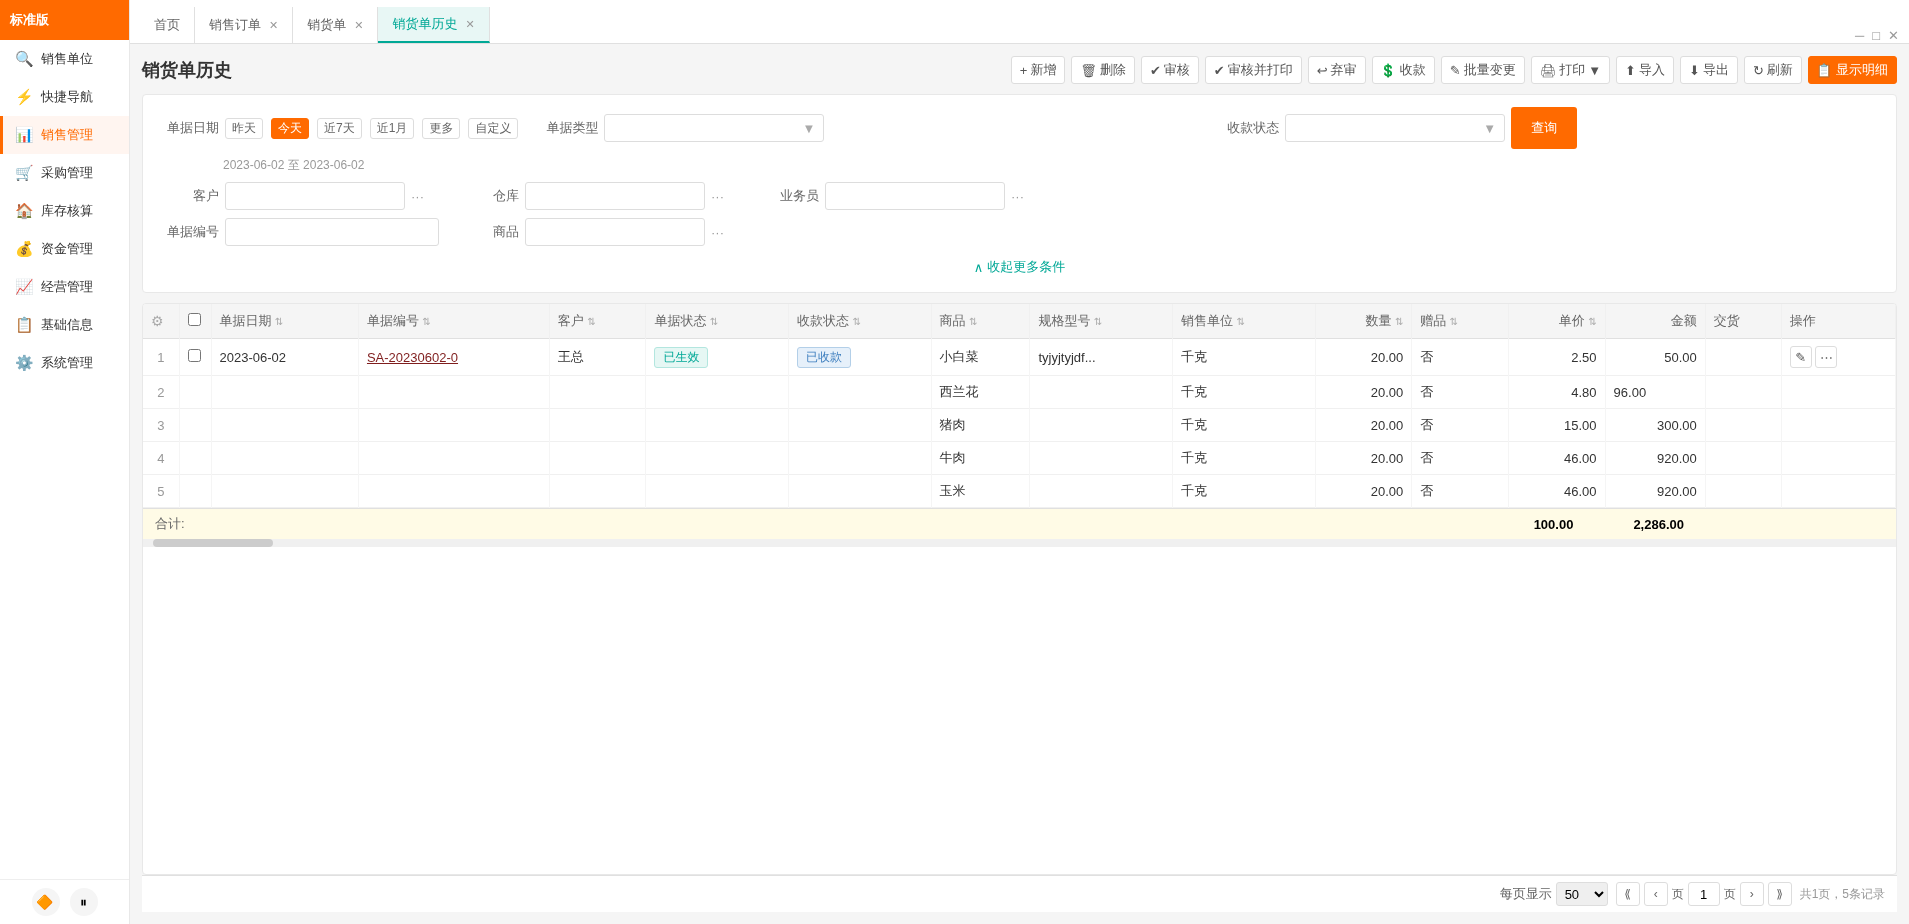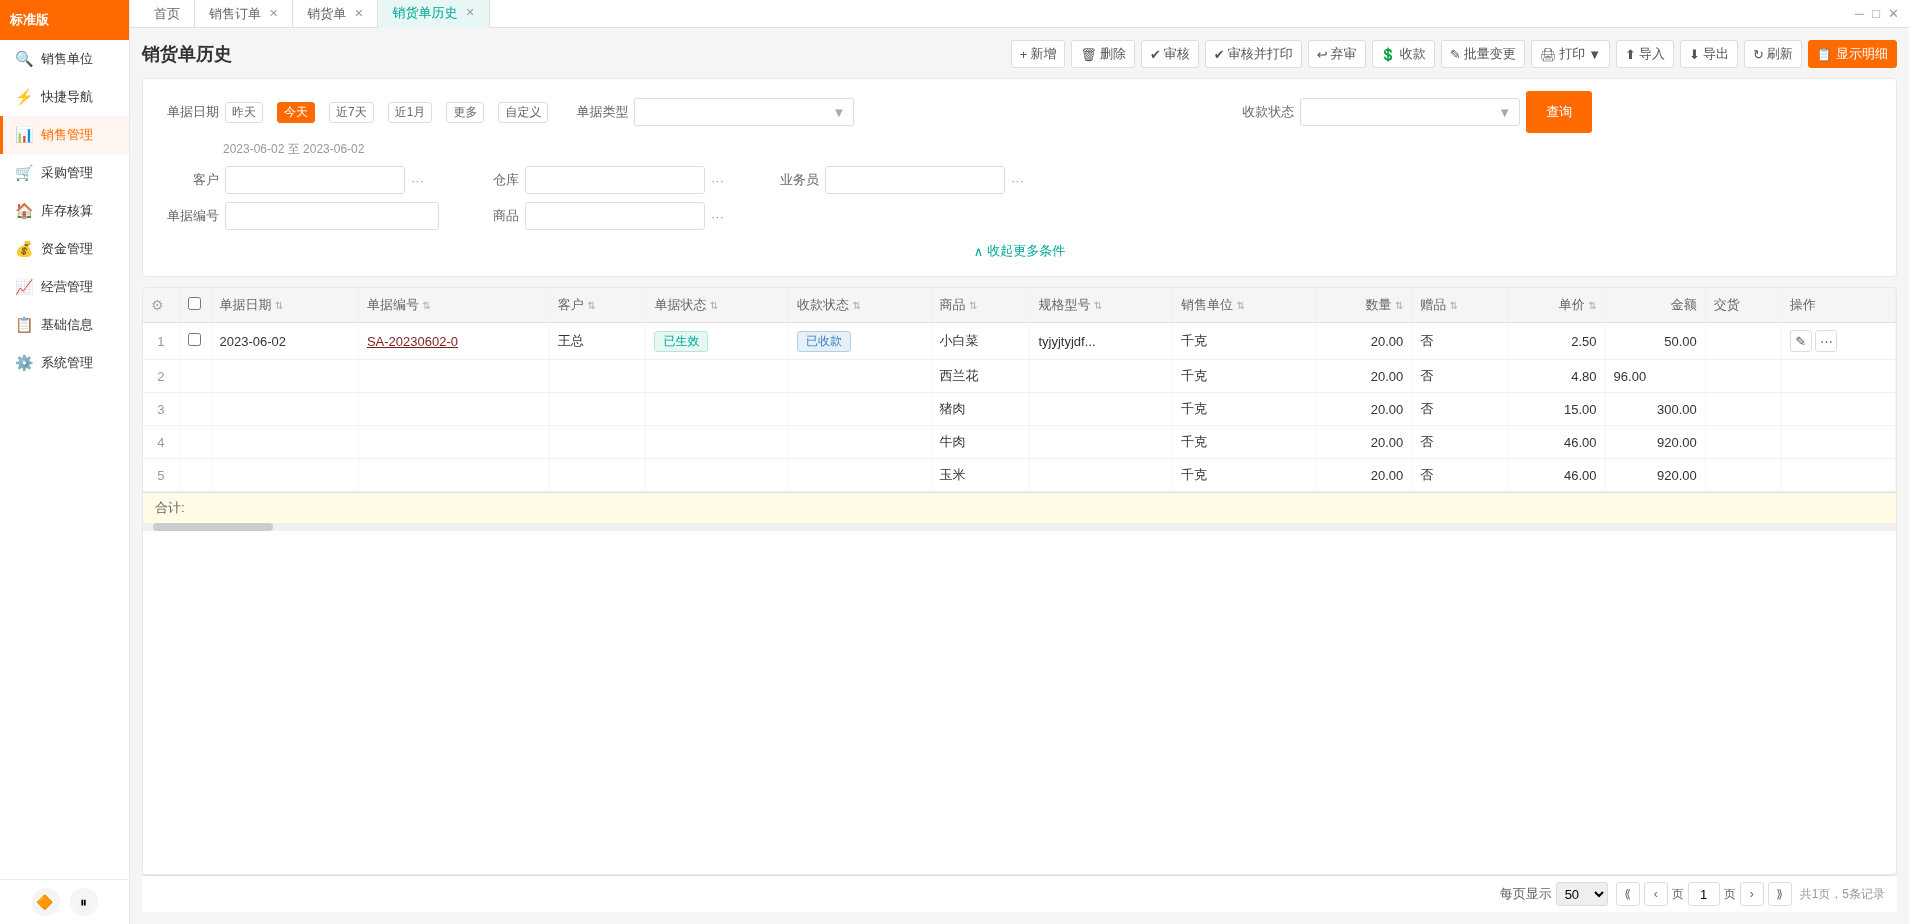--- a/index.html
+++ b/index.html
@@ -59,24 +59,24 @@
     .main {
       flex: 1;
       display: flex;
       flex-direction: column;
       overflow: hidden;
     }
 
     
     .tabbar {
       display: flex;
-      align-items: center;
+      align-items: flex-end;
       background: #fff;
       border-bottom: 1px solid #e0e0e0;
-      height: 28px;
+      height: 44px;
       padding: 0 10px;
     }
     .tab {
       display: flex;
       align-items: center;
       gap: 4px;
       padding: 0 14px;
       height: 36px;
       cursor: pointer;
       color: #666;
@@ -182,21 +182,21 @@
       outline: none;
       background: #fff;
       color: #333;
       display: flex;
       align-items: center;
       justify-content: space-between;
       cursor: pointer;
     }
     .date-quick-btns {
       display: flex;
-      gap: 14px;
+      gap: 8px;
       align-items: center;
     }
     .date-quick-btn {
       padding: 1px 6px;
       border: 1px solid #ddd;
       border-radius: 3px;
       cursor: pointer;
       font-size: 12px;
       color: #666;
       background: #fff;
@@ -758,20 +758,24 @@
             <td style="text-align:right;">46.00</td>
             <td style="text-align:right;">920.00</td>
             <td></td>
             <td></td>
           </tr>
         </tbody>
       </table>
 
       <div class="table-footer">
         <span class="footer-label">合计:</span>
+        <div class="footer-values">
+          <span>100.00</span>
+          <span>2,286.00</span>
+        </div>
       </div>
 
       <div class="scrollbar-area">
         <div class="scrollbar-thumb"></div>
       </div>
     </div>
 
     <div class="pagination-bar">
       <div class="per-page-select">
         <span>每页显示</span>

